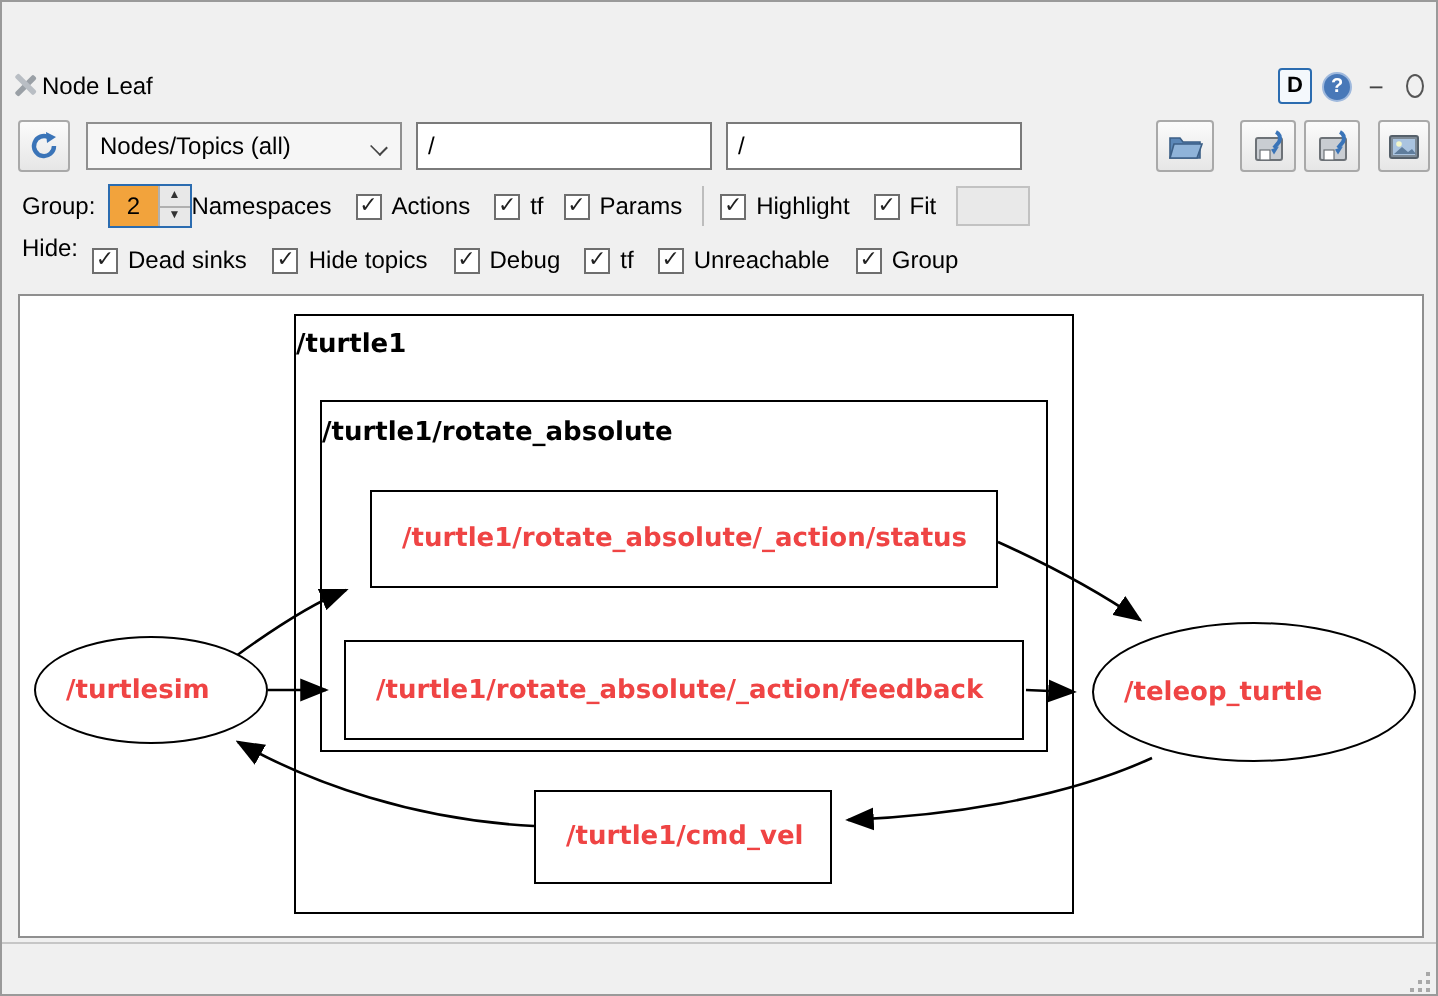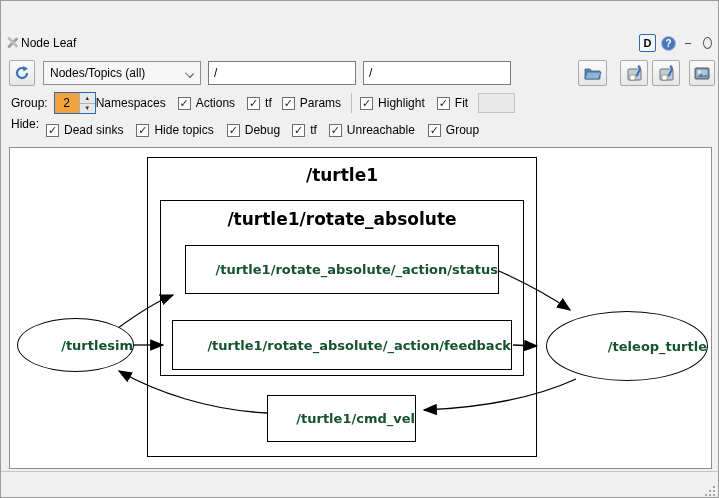--- a/index.html
+++ b/index.html
@@ -58,27 +58,27 @@
   .spin-btns > div { flex:1; display:flex; align-items:center; justify-content:center; font-size:6px;
                      color:#333; background:#e8e8e8; }
   .spin-btns > div:first-child { border-bottom:1px solid #b0b0b0; }
   .vsep { width:1px; height:20px; background:#bdbdbd; margin:0 8px 0 10px; }
   .gray-btn { width:37px; height:20px; background:#e9e9e9; border:1px solid #c2c2c2; margin-left:10px; }
   
   .graph-area { position:absolute; left:8px; top:146px; width:703px; height:322px; background:#ffffff;
                 border:1px solid #8f8f8f; }
   .graph-canvas { position:absolute; inset:0; }
   .graph-canvas svg.edges { position:absolute; left:0; top:0; }
-  .gnode { position:absolute; display:flex; align-items:center; justify-content:flex-end; text-align:center;
-           font-family:"DejaVu Sans",sans-serif; font-weight:bold; font-size:13px; color:#14532d; background:#fff; }
+  .gnode { position:absolute; display:flex; align-items:center; justify-content:flex-start; text-align:center;
+           font-family:"DejaVu Sans",sans-serif; font-weight:bold; font-size:13px; color:#ef4444; background:#fff;padding-left:15px; }
   .ellipse { border:1.3px solid #000; border-radius:50%; }
   .topicbox { border:1.8px solid #000; }
   .cluster { position:absolute; border:1.4px solid #000; background:transparent; }
-  .cluster-title { position:absolute; left:0; width:100%; text-align:center;
-                   font-family:"DejaVu Sans",sans-serif; font-weight:bold; font-size:17px; }
+  .cluster-title { position:absolute; left:0; width:100%; text-align:left;
+                   font-family:"DejaVu Sans",sans-serif; font-weight:bold; font-size:13px; }
   
   .statusbar { position:absolute; left:0; top:470px; width:100%; height:28px; background:#f0f0f0;
                border-top:1px solid #c6c6c6; }
   .grip { position:absolute; right:3px; bottom:3px; width:13px; height:13px; }
   .grip i { position:absolute; width:2px; height:2px; background:#a8a8a8; }
 </style>
 </head>
 <body>
 
 <div class="window">

